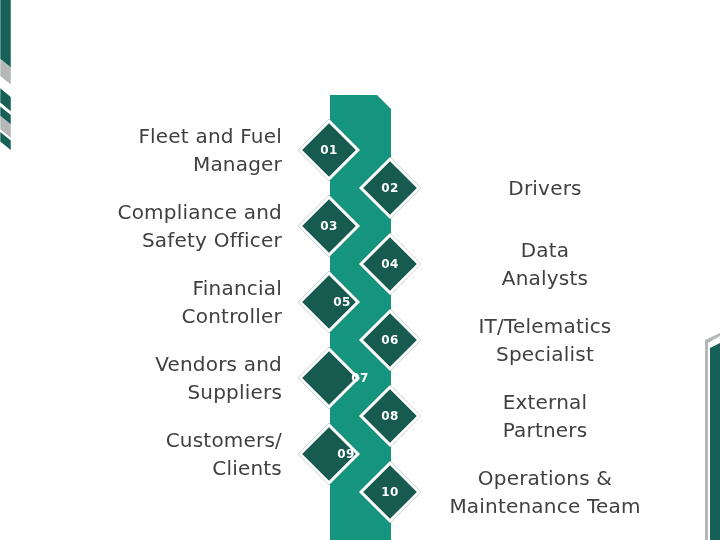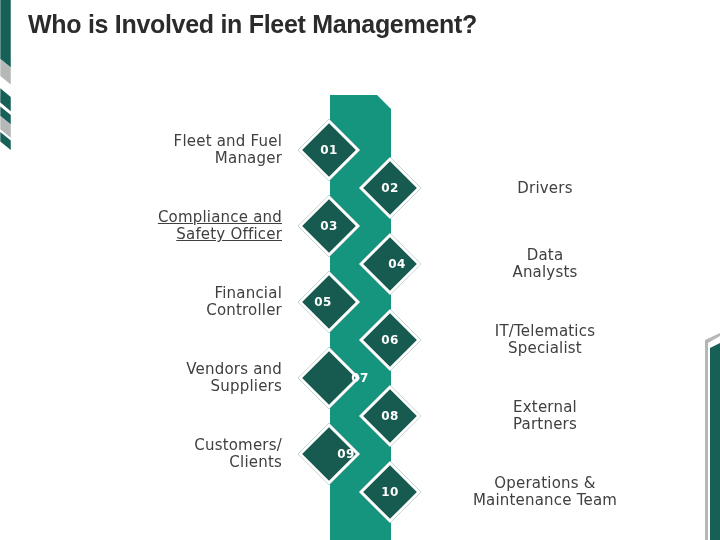--- a/index.html
+++ b/index.html
@@ -25,63 +25,62 @@
     background:var(--diamond);border:3px solid #ffffff;
     transform:translate(-50%,-50%) rotate(45deg);
   }
   .num{
     position:absolute;transform:translate(-50%,-50%);
     color:#ffffff;font-family:"DejaVu Sans",sans-serif;
     font-size:12px;font-weight:bold;letter-spacing:0.5px;
   }
   .label{
     position:absolute;transform:translateY(-50%);
-    font-family:"DejaVu Sans",sans-serif;font-size:15px;line-height:17px;
+    font-family:"DejaVu Sans",sans-serif;font-size:20px;line-height:28px;
     color:var(--label_text);white-space:pre-line;letter-spacing:0.2px;
     width:210px;
   }
   .label-left{right:438px;text-align:right;}
   .label-right{left:440px;text-align:center;}
 </style>
 </head>
 <body>
 
 <div class="slide">
 
   <svg class="corner-stripes" width="12" height="152" viewBox="0 0 12 160">
     <polygon points="0,0 11,0 11,71 0,62" style="fill:var(--stripe_teal)"></polygon>
     <polygon points="0,62 11,71 11,89 0,80" style="fill:var(--stripe_gray)"></polygon>
     <polygon points="0,93 11,102 11,117 0,108" style="fill:var(--stripe_teal)"></polygon>
     <polygon points="0,112 11,121 11,131 0,122" style="fill:var(--stripe_teal)"></polygon>
     <polygon points="0,122 11,131 11,145 0,136" style="fill:var(--stripe_gray)"></polygon>
     <polygon points="0,139 11,148 11,158 0,149" style="fill:var(--stripe_teal)"></polygon>
   </svg>
 
-  <h1 class="title">Who is Involved in Fleet Management?</h1>
 
   <div class="band"></div>
 
   <div id="items">
       <div class="diamond" style="left: 329px; top: 150px;"></div>
       <div class="num" style="left: 329px; top: 150px;">01</div>
       <div class="label label-left" style="top: 150px;">Fleet and Fuel
 Manager</div>
       <div class="diamond" style="left: 390px; top: 188px;"></div>
       <div class="num" style="left: 390px; top: 188px; text-align: right;">02</div>
       <div class="label label-right" style="top: 188px;">Drivers</div>
       <div class="diamond" style="left: 329px; top: 226px;"></div>
       <div class="num" style="left: 329px; top: 226px;">03</div>
-      <div class="label label-left" style="top: 226px; text-decoration: underline;">Compliance and
+      <div class="label label-left" style="top: 226px;">Compliance and
 Safety Officer</div>
       <div class="diamond" style="left: 390px; top: 264px;"></div>
-      <div class="num" style="left: 390px; top: 264px; margin-left: 7px;">04</div>
+      <div class="num" style="left: 390px; top: 264px;">04</div>
       <div class="label label-right" style="top: 264px;">Data
 Analysts</div>
       <div class="diamond" style="left: 329px; top: 302px;"></div>
-      <div class="num" style="left: 323px; top: 302px;">05</div>
+      <div class="num" style="left: 342px; top: 302px;">05</div>
       <div class="label label-left" style="top: 302px;">Financial
 Controller</div>
       <div class="diamond" style="left: 390px; top: 340px;"></div>
       <div class="num" style="left: 390px; top: 340px;">06</div>
       <div class="label label-right" style="top: 340px;">IT/Telematics
 Specialist</div>
       <div class="diamond" style="left: 329px; top: 378px;"></div>
       <div class="num" style="left: 329px; top: 378px; margin-left: 31px;">07</div>
       <div class="label label-left" style="top: 378px;">Vendors and
 Suppliers</div>

